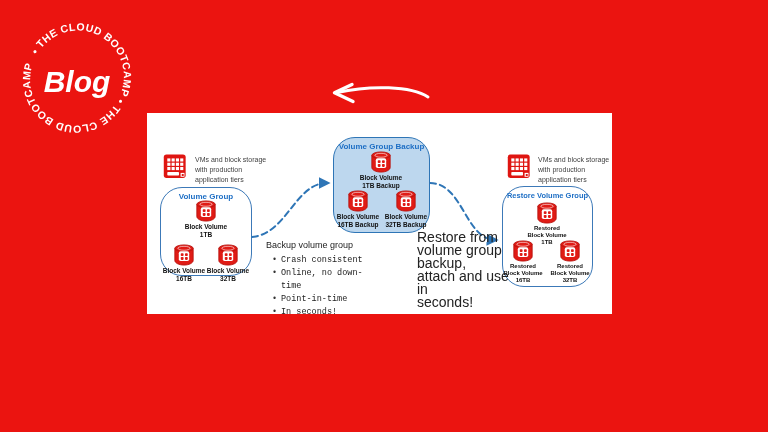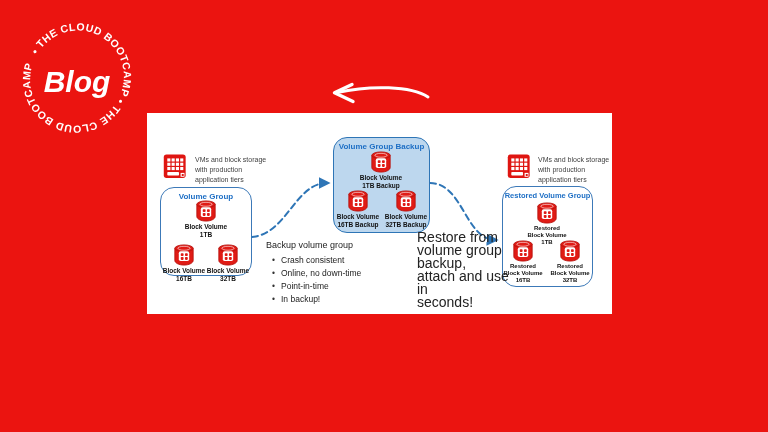--- a/index.html
+++ b/index.html
@@ -13,33 +13,33 @@
   .blog-text{font-size:30px;font-weight:bold;font-style:italic;}
 
   
   #hand-arrow{position:absolute;left:323px;top:80px;width:112px;height:28px;}
 
   
   #panel{position:absolute;left:147px;top:113px;width:465px;height:201px;background:#fff;}
   .vm-caption{position:absolute;font-size:7px;color:#3F3F3F;line-height:1.45;white-space:pre-line;}
   .vm-icon{position:absolute;width:25px;height:28px;}
 
-  .group-box{position:absolute;border:1.5px solid #3C79B8;border-radius:14px;background:#fff;box-sizing:border-box;}
+  .group-box{position:absolute;border:1.5px solid #3C79B8;border-radius:22px;background:#fff;box-sizing:border-box;}
   .group-box.filled{background:#BDD7EE;border-color:#2E75B6;}
   .group-title{text-align:center;font-weight:bold;color:#1E6FC5;font-size:8px;margin-top:4px;}
   .group-title.small{font-size:7.5px;}
 
   .vol-item{position:absolute;display:flex;flex-direction:column;align-items:center;width:64px;}
   .vol-item .cyl{width:22px;height:22px;}
   .vol-label{font-size:6.5px;font-weight:bold;color:#111;text-align:center;line-height:1.3;white-space:pre-line;margin-top:1px;}
   .vol-label.tiny{font-size:6px;line-height:1.2;}
 
   #backup-note{position:absolute;left:119px;top:127px;width:110px;}
   .note-heading{font-size:9px;color:#222;}
-  .bullets{list-style:none;margin:4px 0 0 0;padding:0 0 0 6px;font-size:8.5px;color:#222;}
+  .bullets{list-style:none;margin:4px 0 0 0;padding:0 0 0 6px;font-size:8.5px;color:#222;font-family:Liberation Mono, monospace;}
   .bullets li{position:relative;padding-left:9px;line-height:13px;}
   .bullets li::before{content:"\2022";position:absolute;left:0;color:#333;}
   #restore-note{position:absolute;left:270px;top:118px;width:95px;font-size:14px;color:#222;line-height:13px;white-space:pre-line;}
 
   #flow-arrows{position:absolute;left:0;top:0;width:465px;height:201px;}
 
   
   #banner{position:absolute;left:0;right:0;top:319px;height:60px;display:flex;align-items:center;justify-content:center;
           color:#fff;font-size:60px;font-weight:bold;font-style:italic;letter-spacing:1px;
           -webkit-text-stroke:1.2px #ffffff;}
@@ -157,21 +157,21 @@
     </div>
     <div class="vol-item" style="left:227px;top:77px">
       <svg class="cyl" viewBox="0 0 36 36">
           <use href="#cyl" xlink:href="#cyl"></use>
         </svg>
       <div class="vol-label">Block Volume
 32TB Backup</div>
     </div>
 
     <div class="group-box" style="left:355px;top:73px;width:91px;height:101px">
-      <div class="group-title small">Restored Volume Group</div>
+      <div class="group-title small">Restore Volume Group</div>
     </div>
     <div class="vol-item" style="left:368px;top:89px">
       <svg class="cyl" viewBox="0 0 36 36">
           <use href="#cyl" xlink:href="#cyl"></use>
         </svg>
       <div class="vol-label tiny">Restored
 Block Volume
 1TB</div>
     </div>
     <div class="vol-item" style="left:344px;top:127px">
@@ -200,21 +200,21 @@
       <path d="M105,124 C140,121 148,70 180,70" fill="none" stroke="#2E75B6" stroke-width="2" stroke-dasharray="6 4" stroke-linecap="round" marker-end="url(#ah)"></path>
       <path d="M283,70 C316,70 318,126 348,127" fill="none" stroke="#2E75B6" stroke-width="2" stroke-dasharray="6 4" stroke-linecap="round" marker-end="url(#ah)"></path>
     </svg>
 
     <div id="backup-note">
       <div class="note-heading">Backup volume group</div>
       <ul class="bullets">
         <li>Crash consistent</li>
         <li>Online, no down-time</li>
         <li>Point-in-time</li>
-        <li>In backup!</li>
+        <li>In seconds!</li>
       </ul>
     </div>
 
     <div id="restore-note">Restore from
 volume group backup,
 attach and use in
 seconds!</div>
 
   </div>
 

